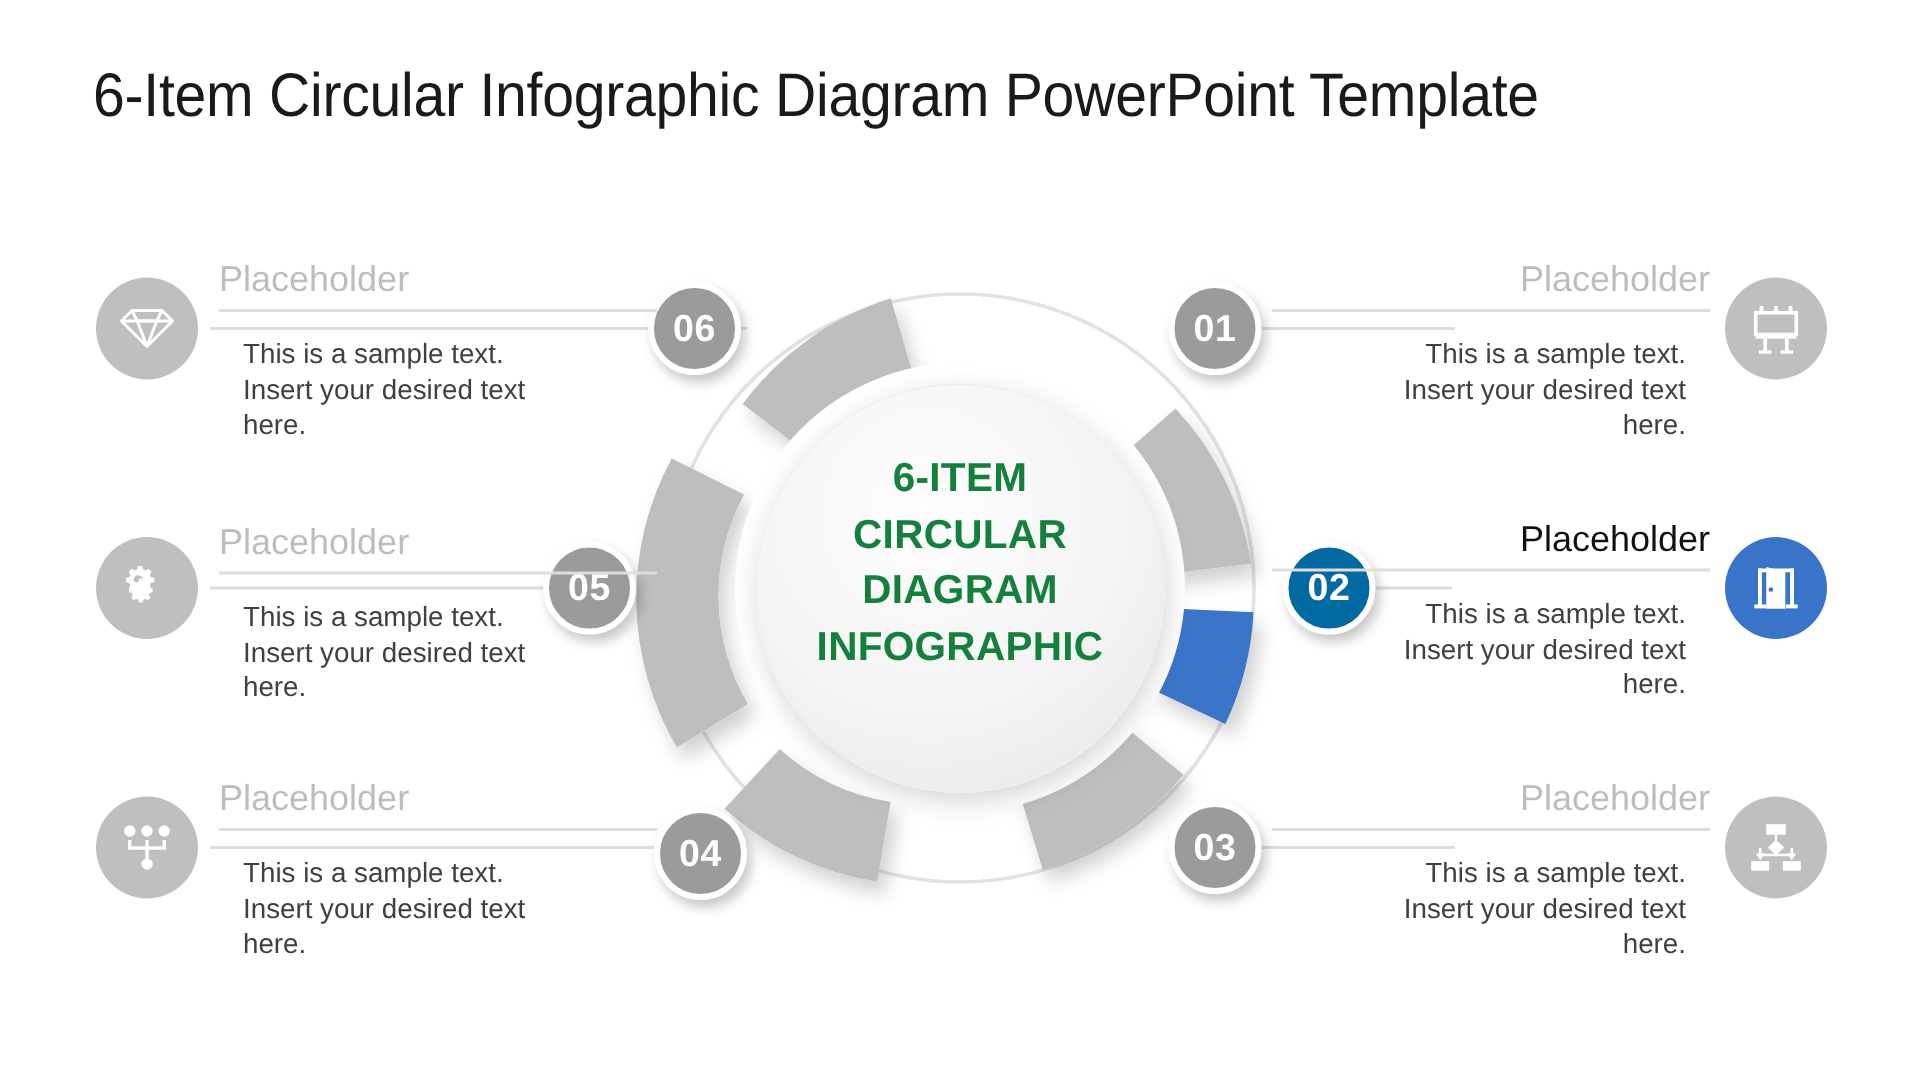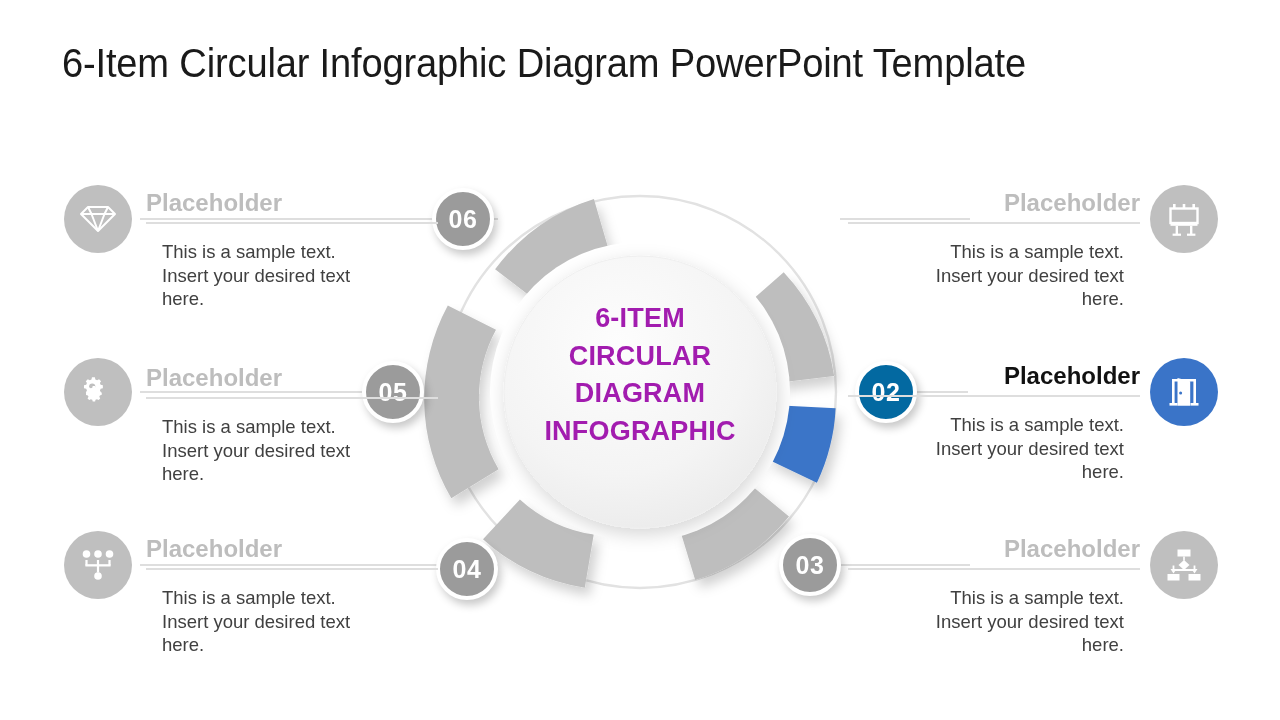--- a/index.html
+++ b/index.html
@@ -78,35 +78,35 @@
   
   .center-text {
     position: absolute;
     left: 490px;
     top: 300px;
     width: 300px;
     text-align: center;
     font-size: 27px;
     font-weight: 700;
     line-height: 1.39;
-    color: #a21caf;
+    color: #15803d;
     letter-spacing: 0.2px;
   }
 
   
   .item {
     position: absolute;
     width: 292px;
   }
   .item .head {
     font-size: 24px;
-    font-weight: 700;
+    font-weight: 400;
     color: #bdbdbd;
     line-height: 1.1;
-    margin: 16px 0 6px 0;
+    margin: 0 0 6px 0;
   }
   .item.active .head {
     color: #111111;
   }
   .item .rule {
     height: 2px;
     background: #dedede;
     width: 100%;
     margin: 0 0 10px 0;
   }
@@ -210,20 +210,21 @@
   <div class="connector cn-05"></div>
   <div class="connector cn-06"></div>
 
   <div class="center-text">
     <div>6-ITEM</div>
     <div>CIRCULAR</div>
     <div>DIAGRAM</div>
     <div>INFOGRAPHIC</div>
   </div>
 
+  <div class="badge badge-01">01</div>
   <div class="badge badge-02 active">02</div>
   <div class="badge badge-03">03</div>
   <div class="badge badge-04">04</div>
   <div class="badge badge-05">05</div>
   <div class="badge badge-06">06</div>
 
   <div class="item right item-01">
     <div class="head">Placeholder</div>
     <div class="rule"></div>
     <div class="body">This is a sample text.

